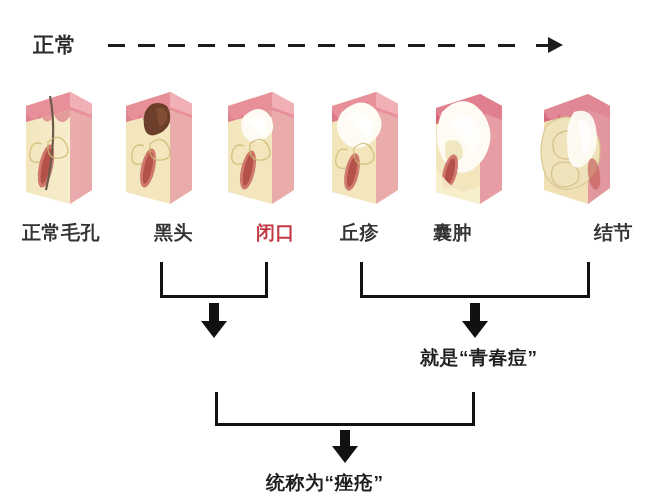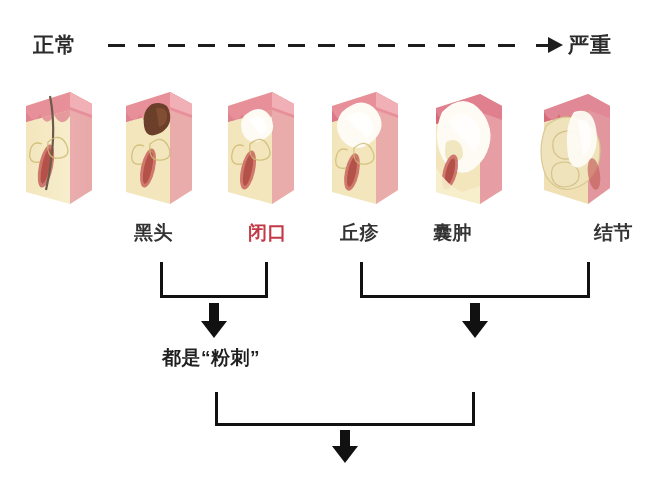--- a/index.html
+++ b/index.html
@@ -91,21 +91,20 @@
       <span class="dash" style="left:240px"></span>
       <span class="dash" style="left:270px"></span>
       <span class="dash" style="left:300px"></span>
       <span class="dash" style="left:330px"></span>
       <span class="dash" style="left:360px"></span>
       <span class="dash" style="left:390px"></span>
     </div>
     <div id="arrow-stem"></div>
     <div id="arrow-head"></div>
 
-    <div class="axis-label" id="label-severe">严重</div>
   </div>
 
   <div id="blocks">
 
     <div class="skin-block" style="left:12px">
       <svg viewBox="0 0 92 130">
         <defs>
           <linearGradient id="derm1" x1="0" y1="0" x2="1" y2="0">
             <stop offset="0%" stop-color="#f3e6bd"></stop>
               <stop offset="70%" stop-color="#f7eecd"></stop>
@@ -198,51 +197,53 @@
         <path d="M30 52 q14 -8 22 4 q6 12 -4 18 q-14 8 -22 -4 q-4 -12 4 -18 Z" fill="none" stroke="#d5c088" stroke-width="1.2"></path>
         <path d="M28 82 q14 -6 22 6 q4 12 -8 16 q-14 4 -18 -8 q-2 -10 4 -14 Z" fill="none" stroke="#d5c088" stroke-width="1.2"></path>
         <path d="M46 30 q18 -6 22 16 q4 24 -10 36 q-14 10 -18 -8 q-4 -30 6 -44 Z" fill="#fdfbf4" opacity=".95"></path>
         <path d="M50 38 q12 -2 13 14 q1 16 -8 22" fill="#ffffff" opacity=".8"></path>
         <ellipse cx="66" cy="92" rx="6" ry="16" transform="rotate(-8 66 92)" fill="#c8645e" opacity=".7"></ellipse>
       </svg>
     </div>
   </div>
 
   <div id="labels">
-    <div class="stage-label" style="left:134px">黑头</div>
-    <div class="stage-label accent" style="left:248px">闭口</div>
+    <div class="stage-label" style="left:22px">正常毛孔</div>
+    <div class="stage-label" style="left:154px">黑头</div>
+    <div class="stage-label accent" style="left:256px">闭口</div>
     <div class="stage-label" style="left:340px">丘疹</div>
     <div class="stage-label" style="left:433px">囊肿</div>
     <div class="stage-label" style="left:594px">结节</div>
   </div>
 
   <div class="bracket" style="left:160px;top:262px;width:108px;height:36px">
     <span class="bar" style="left:0;top:0;width:3px;height:36px"></span>
     <span class="bar" style="left:105px;top:0;width:3px;height:36px"></span>
     <span class="bar" style="left:0;top:33px;width:108px;height:3px"></span>
   </div>
   <div class="v-arrow" style="left:178px;top:303px;width:72px;height:36px">
     <span class="stem" style="height:20px"></span>
     <span class="head" style="top:18px"></span>
   </div>
-  <div class="group-text" style="left:162px;top:345px">都是“粉刺”</div>
 
   <div class="bracket" style="left:360px;top:262px;width:230px;height:36px">
     <span class="bar" style="left:0;top:0;width:3px;height:36px"></span>
     <span class="bar" style="left:227px;top:0;width:3px;height:36px"></span>
     <span class="bar" style="left:0;top:33px;width:230px;height:3px"></span>
   </div>
   <div class="v-arrow" style="left:439px;top:303px;width:72px;height:36px">
     <span class="stem" style="height:20px"></span>
     <span class="head" style="top:18px"></span>
   </div>
+  <div class="group-text" style="left:420px;top:345px">就是“青春痘”</div>
 
   <div class="bracket" style="left:215px;top:392px;width:260px;height:34px">
     <span class="bar" style="left:0;top:0;width:3px;height:34px"></span>
     <span class="bar" style="left:257px;top:0;width:3px;height:34px"></span>
     <span class="bar" style="left:0;top:31px;width:260px;height:3px"></span>
   </div>
   <div class="v-arrow" style="left:309px;top:430px;width:72px;height:36px">
     <span class="stem" style="height:18px"></span>
     <span class="head" style="top:16px"></span>
   </div>
+  <div class="group-text" style="left:266px;top:470px">统称为“痤疮”</div>
 
 </div>
 
 </body></html>

